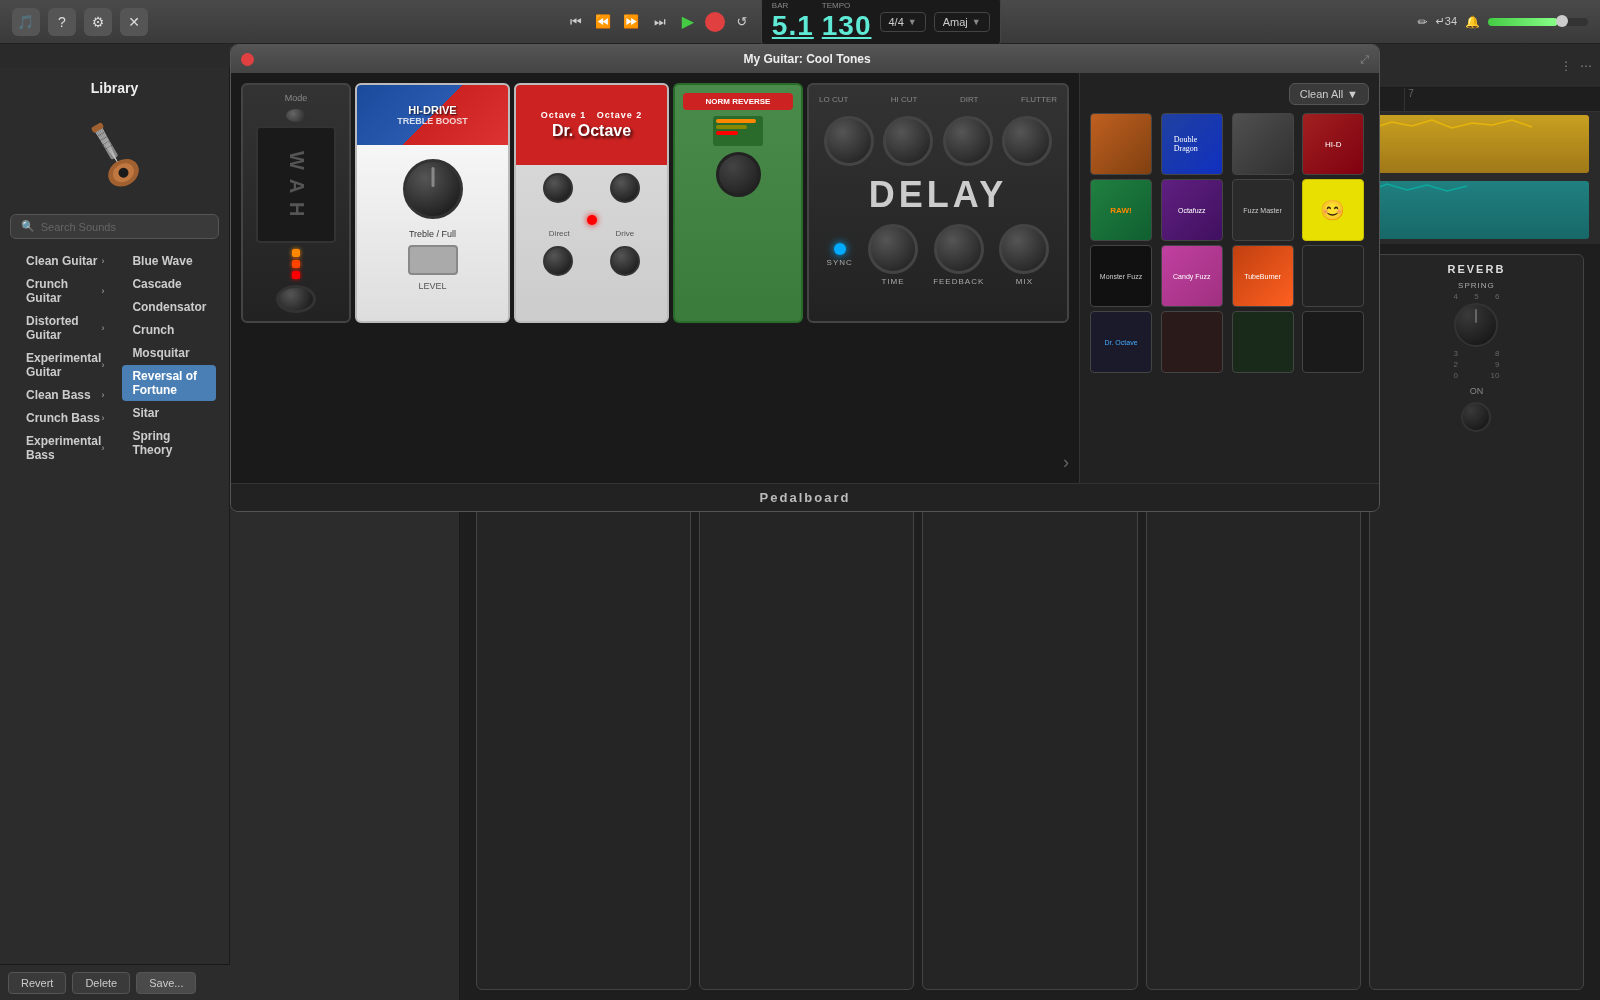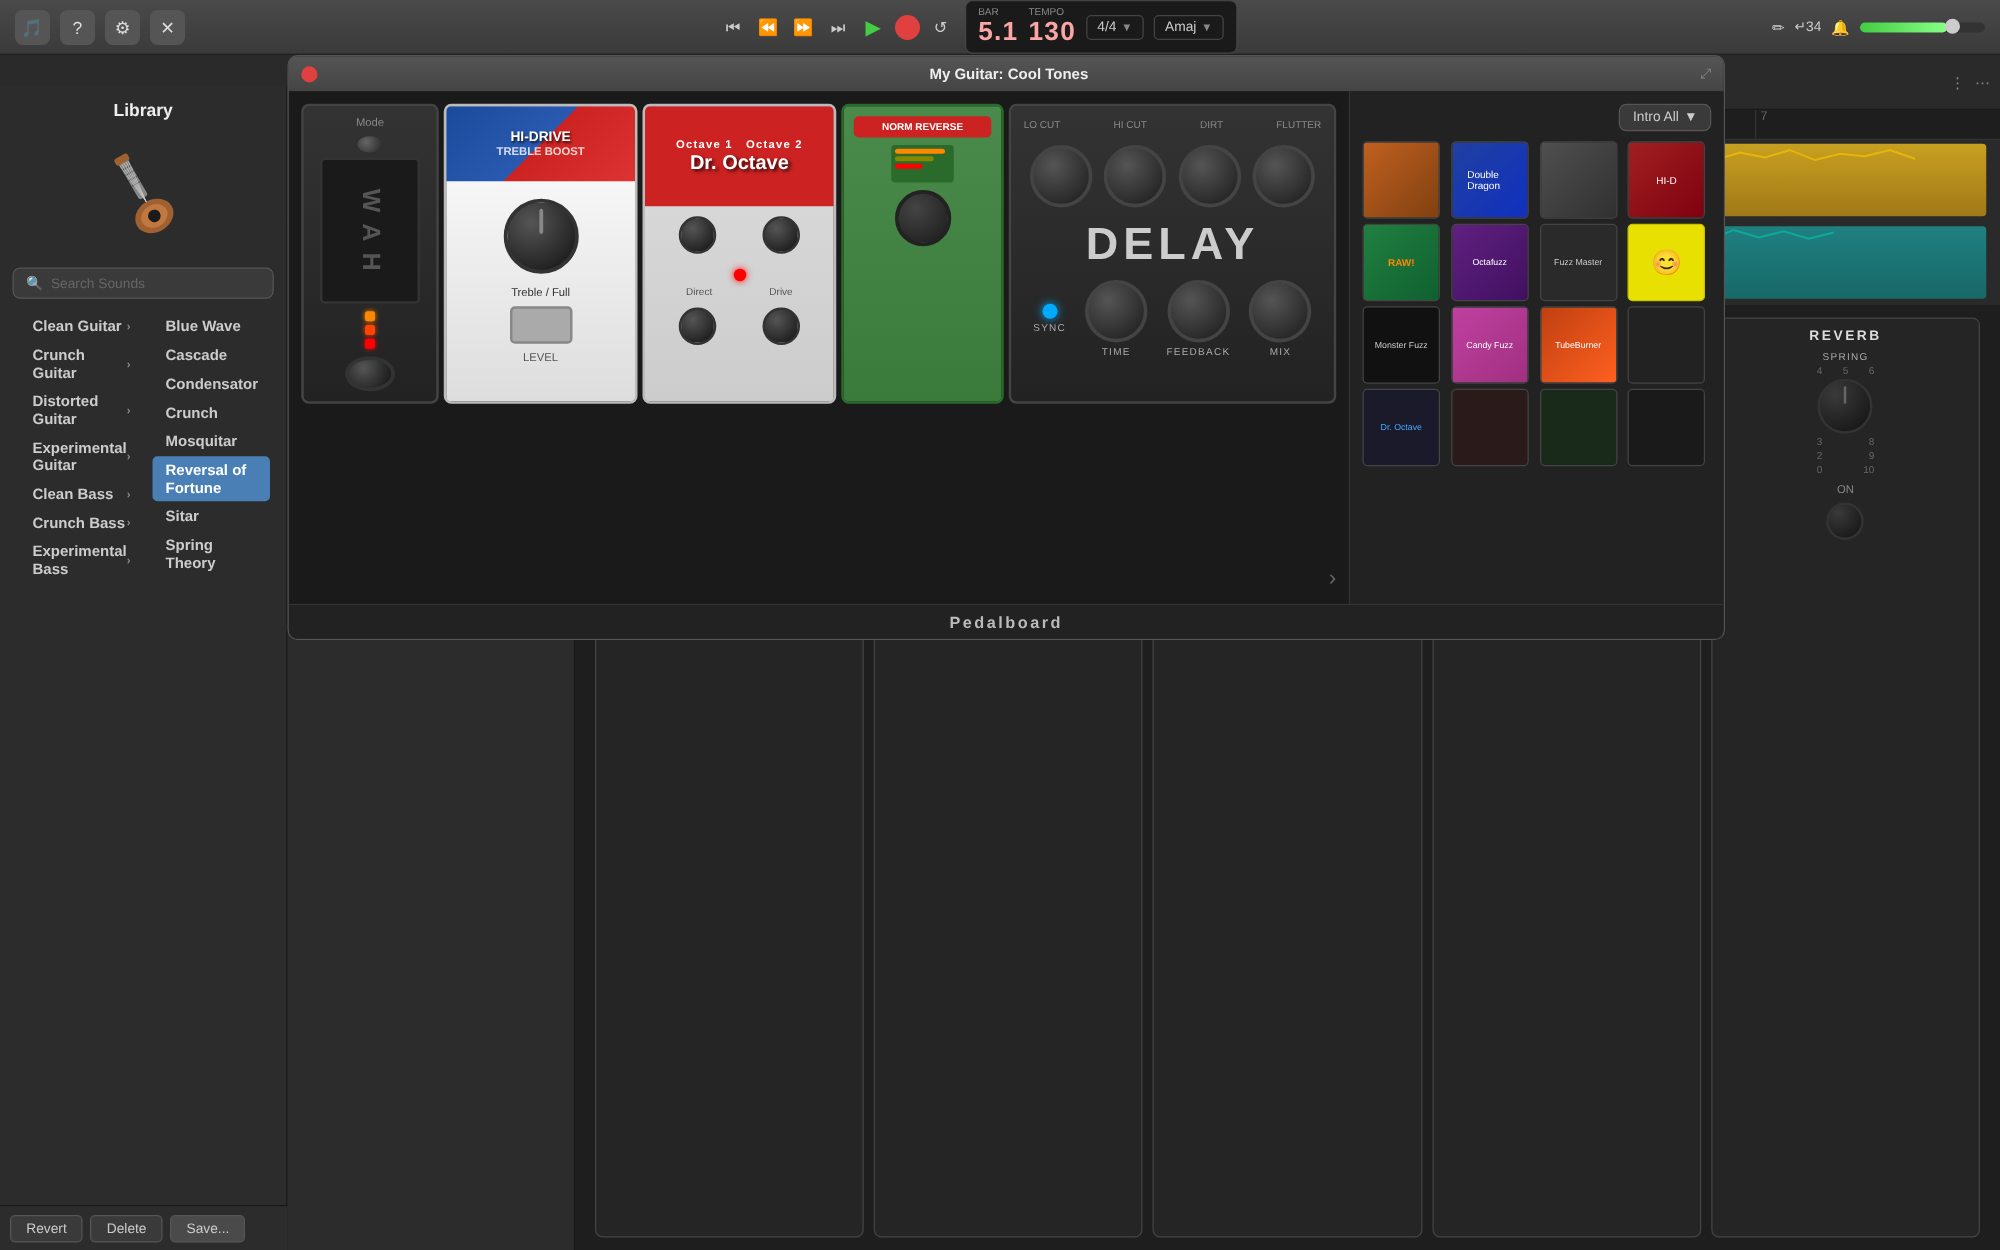--- a/index.html
+++ b/index.html
@@ -39,21 +39,21 @@
     }
     .time-display {
       background: #1a1a1a;
       border-radius: 6px;
       padding: 4px 10px;
       display: flex; align-items: center; gap: 8px;
       color: #0af;
       font-size: 11px;
       border: 1px solid #444;
     }
-    .time-main { font-size: 21px; font-weight: bold; color: #fca5a5; letter-spacing: 1px; }
+    .time-main { font-size: 28px; font-weight: bold; color: #5eead4; letter-spacing: 1px; text-decoration: underline; }
     .key-display {
       background: #1a1a1a;
       border: 1px solid #444;
       border-radius: 4px;
       padding: 3px 8px;
       font-size: 11px; color: #ccc;
       display: flex; align-items: center; gap: 4px;
     }
     .right-toolbar { display: flex; align-items: center; gap: 8px; }
     .volume-bar {
@@ -1159,30 +1159,30 @@
               </div>
             </div>
           </div>
 
           <div class="next-arrow">›</div>
         </div>
 
         <div class="presets-panel">
           <div class="preset-top-bar">
             <button class="show-all-btn">
-              <span>Intro All</span>
+              <span>Clean All</span>
               <span>▼</span>
             </button>
           </div>
           <div class="presets-grid">
             <div class="preset-thumb pt-orange">
                 <div class="preset-thumb-inner"></div>
               </div>
             <div class="preset-thumb pt-blue">
-                <div class="preset-thumb-inner" style="font-size:8px;color:#fff;padding:12px;">Double Dragon</div>
+                <div class="preset-thumb-inner" style="font-size:8px;color:#fff;padding:12px;font-family:Liberation Serif, serif;">Double Dragon</div>
               </div>
             <div class="preset-thumb pt-gray">
                 <div class="preset-thumb-inner"></div>
               </div>
             <div class="preset-thumb pt-red">
                 <div class="preset-thumb-inner" style="font-size:8px;color:#fff;">HI-D</div>
               </div>
             <div class="preset-thumb pt-green">
                 <div class="preset-thumb-inner" style="font-size:8px;color:#f80;font-weight:bold;">RAW!</div>
               </div>

